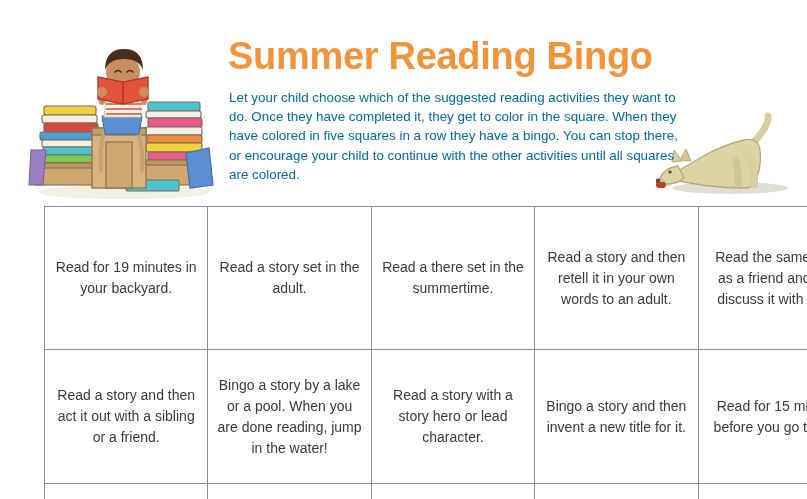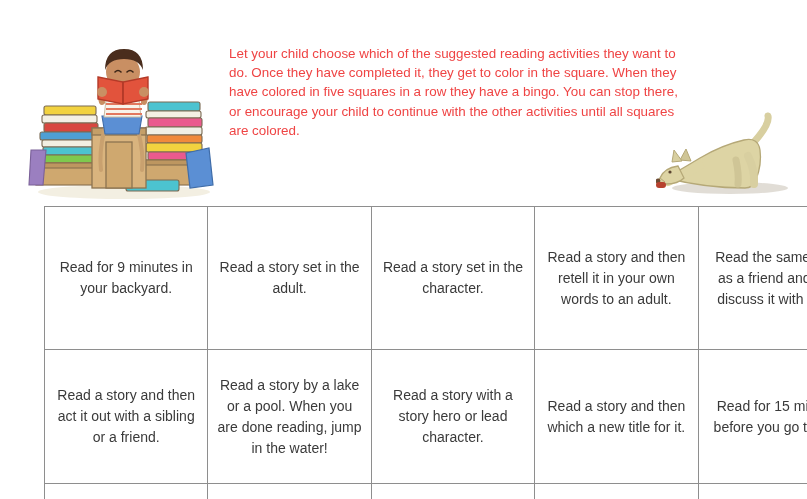--- a/index.html
+++ b/index.html
@@ -50,21 +50,21 @@
     font-size: 38px;
     font-weight: bold;
     letter-spacing: -0.3px;
     line-height: 44px;
     color: #F2943C;
   }
   .intro-paragraph {
     margin: 10px 0 0 1px;
     font-size: 13.4px;
     line-height: 19.2px;
-    color: #ef4444;
+    color: #0369a1;
   }
 
   
   .bingo-grid {
     position: absolute;
     left: 44px;
     top: 206px;
     width: 722px;
     border-collapse: collapse;
     table-layout: fixed;
@@ -184,38 +184,39 @@
 
       <path d="M4 66 q-4 2 -4 5 q6 2 9 -1 z" fill="#d8cfa0" stroke="#b5a877" stroke-width="1"></path>
       <circle cx="2" cy="69" r="2.4" fill="#6b4a33"></circle>
       <circle cx="14" cy="60" r="1.6" fill="#5a4430"></circle>
 
       <rect x="0" y="70" width="10" height="6" rx="3" fill="#b7422f"></rect>
     </svg>
   </div>
 
   <div class="header-text">
+    <h1 class="page-title">Summer Reading Bingo</h1>
     <p class="intro-paragraph">Let your child choose which of the suggested reading activities they want to do. Once they have completed it, they get to color in the square. When they have colored in five squares in a row they have a bingo. You can stop there, or encourage your child to continue with the other activities until all squares are colored.</p>
   </div>
 </div>
 
 <table class="bingo-grid">
   <tbody>
     <tr class="row-1">
-      <td>Read for 9 minutes in your backyard.</td>
+      <td>Read for 19 minutes in your backyard.</td>
       <td>Read a story set in the adult.</td>
-      <td>Read a story set in the character.</td>
+      <td>Read a there set in the summertime.</td>
       <td>Read a story and then retell it in your own words to an adult.</td>
       <td>Read the same story as a friend and then discuss it with them.</td>
     </tr>
     <tr class="row-2">
       <td>Read a story and then act it out with a sibling or a friend.</td>
-      <td>Read a story by a lake or a pool. When you are done reading, jump in the water!</td>
+      <td>Bingo a story by a lake or a pool. When you are done reading, jump in the water!</td>
       <td>Read a story with a story hero or lead character.</td>
-      <td>Read a story and then which a new title for it.</td>
+      <td>Bingo a story and then invent a new title for it.</td>
       <td>Read for 15 minutes before you go to bed.</td>
     </tr>
     <tr class="row-3">
       <td></td>
       <td></td>
       <td></td>
       <td></td>
       <td></td>
     </tr>
   </tbody>

